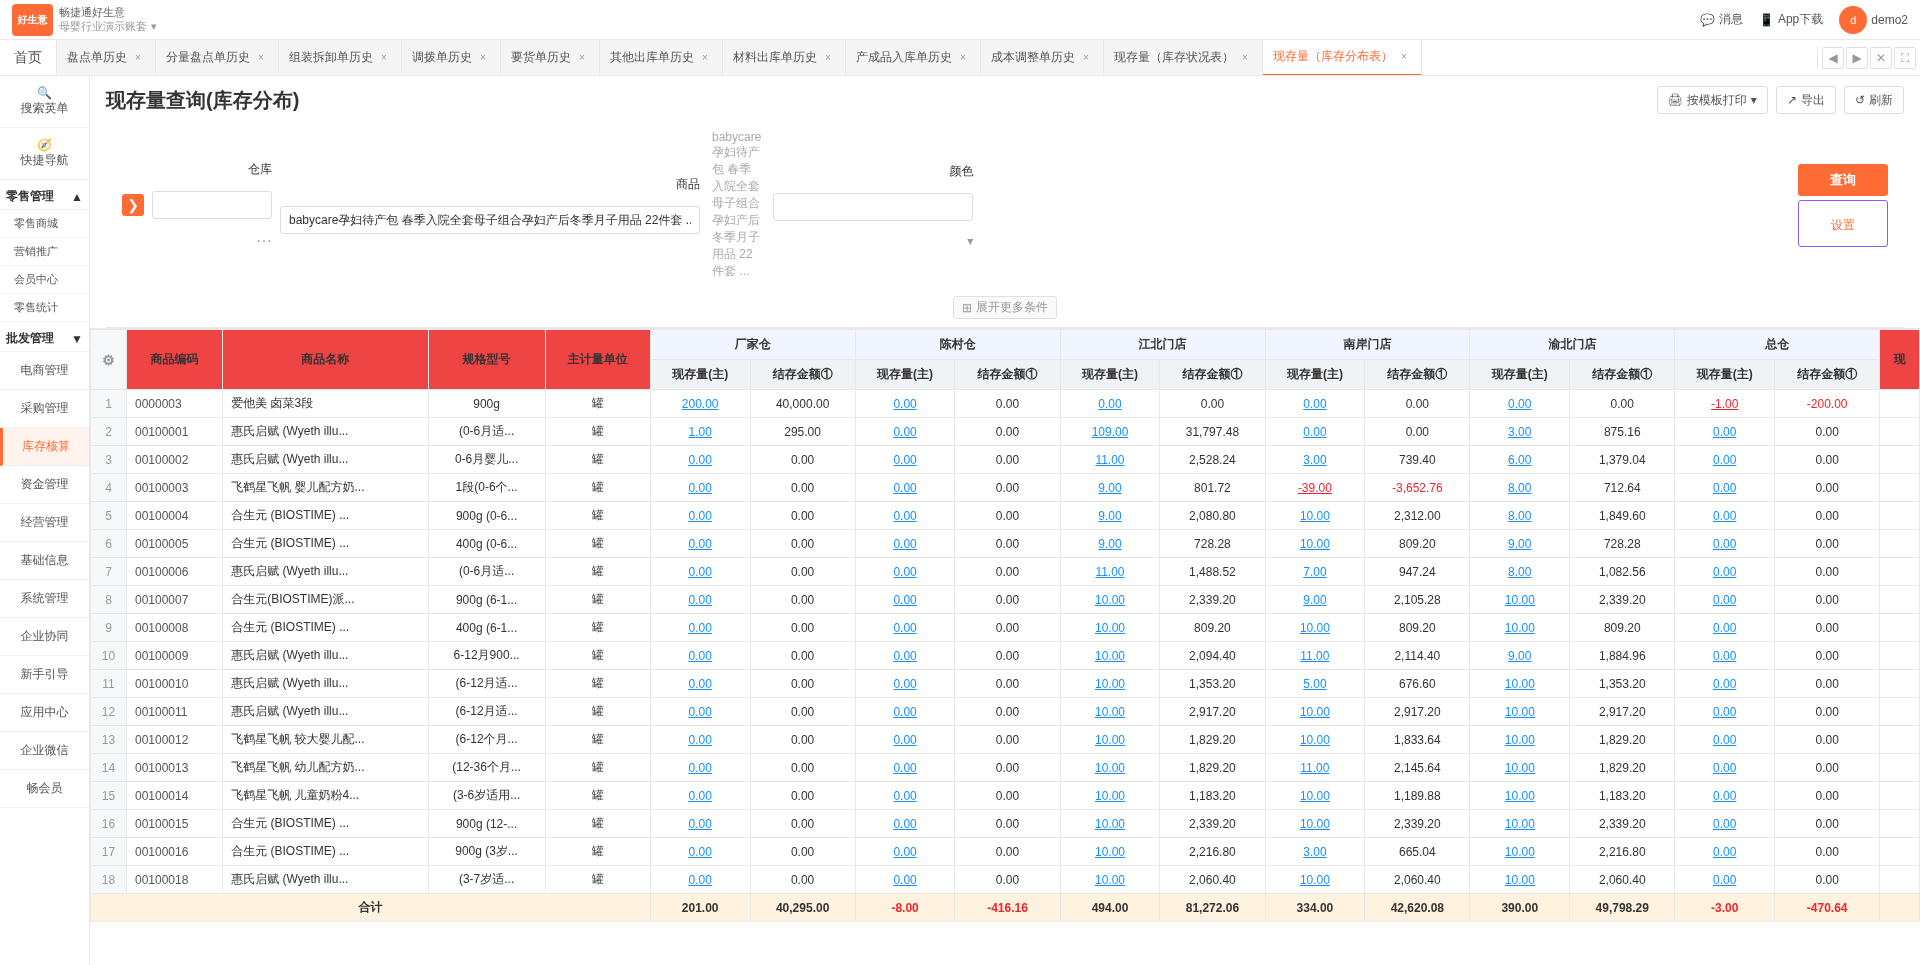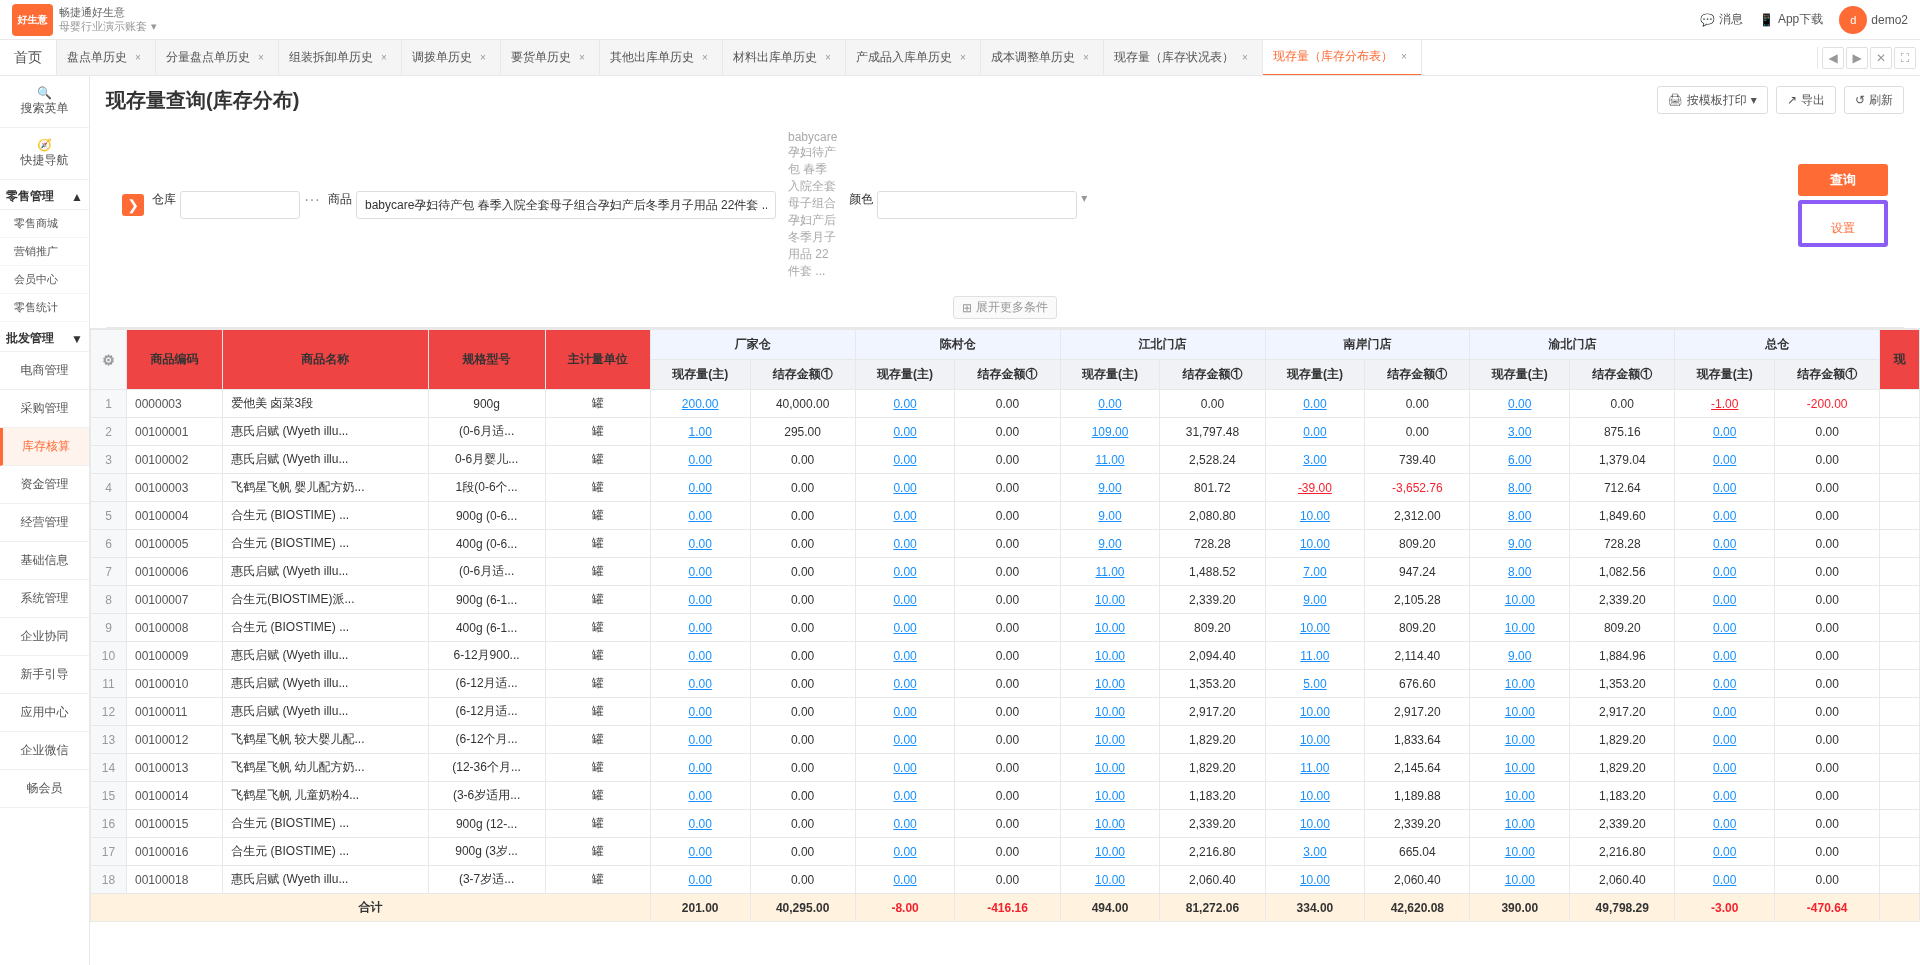--- a/index.html
+++ b/index.html
@@ -41,29 +41,29 @@
     
     .page-header { background: #fff; padding: 10px 16px 0; border-bottom: 1px solid #e8e8e8; }
     .page-title-row { display: flex; align-items: center; justify-content: space-between; margin-bottom: 8px; }
     .page-title { font-size: 20px; font-weight: bold; color: #333; }
     .page-actions { display: flex; align-items: center; gap: 8px; }
     .btn-action { height: 28px; padding: 0 10px; border: 1px solid #ddd; border-radius: 3px; background: #fff; cursor: pointer; font-size: 12px; color: #555; display: flex; align-items: center; gap: 4px; }
 
     
     .filter-area { background: #fff; padding: 8px 16px; border-bottom: 1px solid #e8e8e8; display: flex; align-items: center; gap: 12px; flex-wrap: wrap; }
     .filter-row { display: flex; align-items: center; gap: 8px; flex-wrap: wrap; width: 100%; }
-    .filter-group { display: flex; align-items: flex-start; gap: 4px; }
+    .filter-group { display: flex; align-items: flex-end; gap: 13px; flex-direction: column; }
     .filter-label { color: #333; font-size: 12px; white-space: nowrap; }
     .filter-input { height: 28px; border: 1px solid #ddd; border-radius: 3px; padding: 0 8px; font-size: 12px; color: #333; background: #fff; min-width: 80px; }
     .filter-input-wide { min-width: 400px; }
     .filter-input-color { min-width: 200px; }
     .filter-dots { color: #999; font-size: 16px; cursor: pointer; }
     .expand-btn { display: flex; align-items: center; gap: 4px; color: #999; font-size: 12px; cursor: pointer; border: 1px solid #e0e0e0; border-radius: 3px; padding: 2px 8px; background: #fafafa; margin: 0 auto; }
     .btn-search { height: 32px; padding: 0 32px; background: #ff6b35; color: white; border: none; border-radius: 3px; cursor: pointer; font-size: 13px; font-weight: bold; }
-    .btn-settings { height: 47px; padding: 16px 12px; background: #fff; color: #ff6b35; border: 4px solid #8b5cf6; border-radius: 3px; cursor: pointer; font-size: 12px; }
+    .btn-settings { height: 47px; padding: 16px 12px; background: #fff; color: #ff6b35; border: 1px solid #8b5cf6; border-radius: 3px; cursor: pointer; font-size: 12px; }
     .expand-row { display: flex; justify-content: center; width: 100%; padding: 4px 0 0; }
 
     
     .table-container { flex: 1; overflow: auto; background: #fff; }
     table { width: 100%; border-collapse: collapse; font-size: 12px; }
     th { background: #ef4444; border: 1px solid #e8e8e8; padding: 6px 8px; font-weight: 600; color: #333; text-align: center; white-space: nowrap; position: sticky; top: 0; z-index: 2; }
     th.sub-header { background: #f0f2f5; }
     td { border: 1px solid #e8e8e8; padding: 5px 8px; text-align: center; white-space: nowrap; color: #333; }
     tr.sum-row td { background: #fff3e0; font-weight: bold; }
     .col-seq { width: 36px; background: #f7f8fa; color: #999; text-align: center; }

